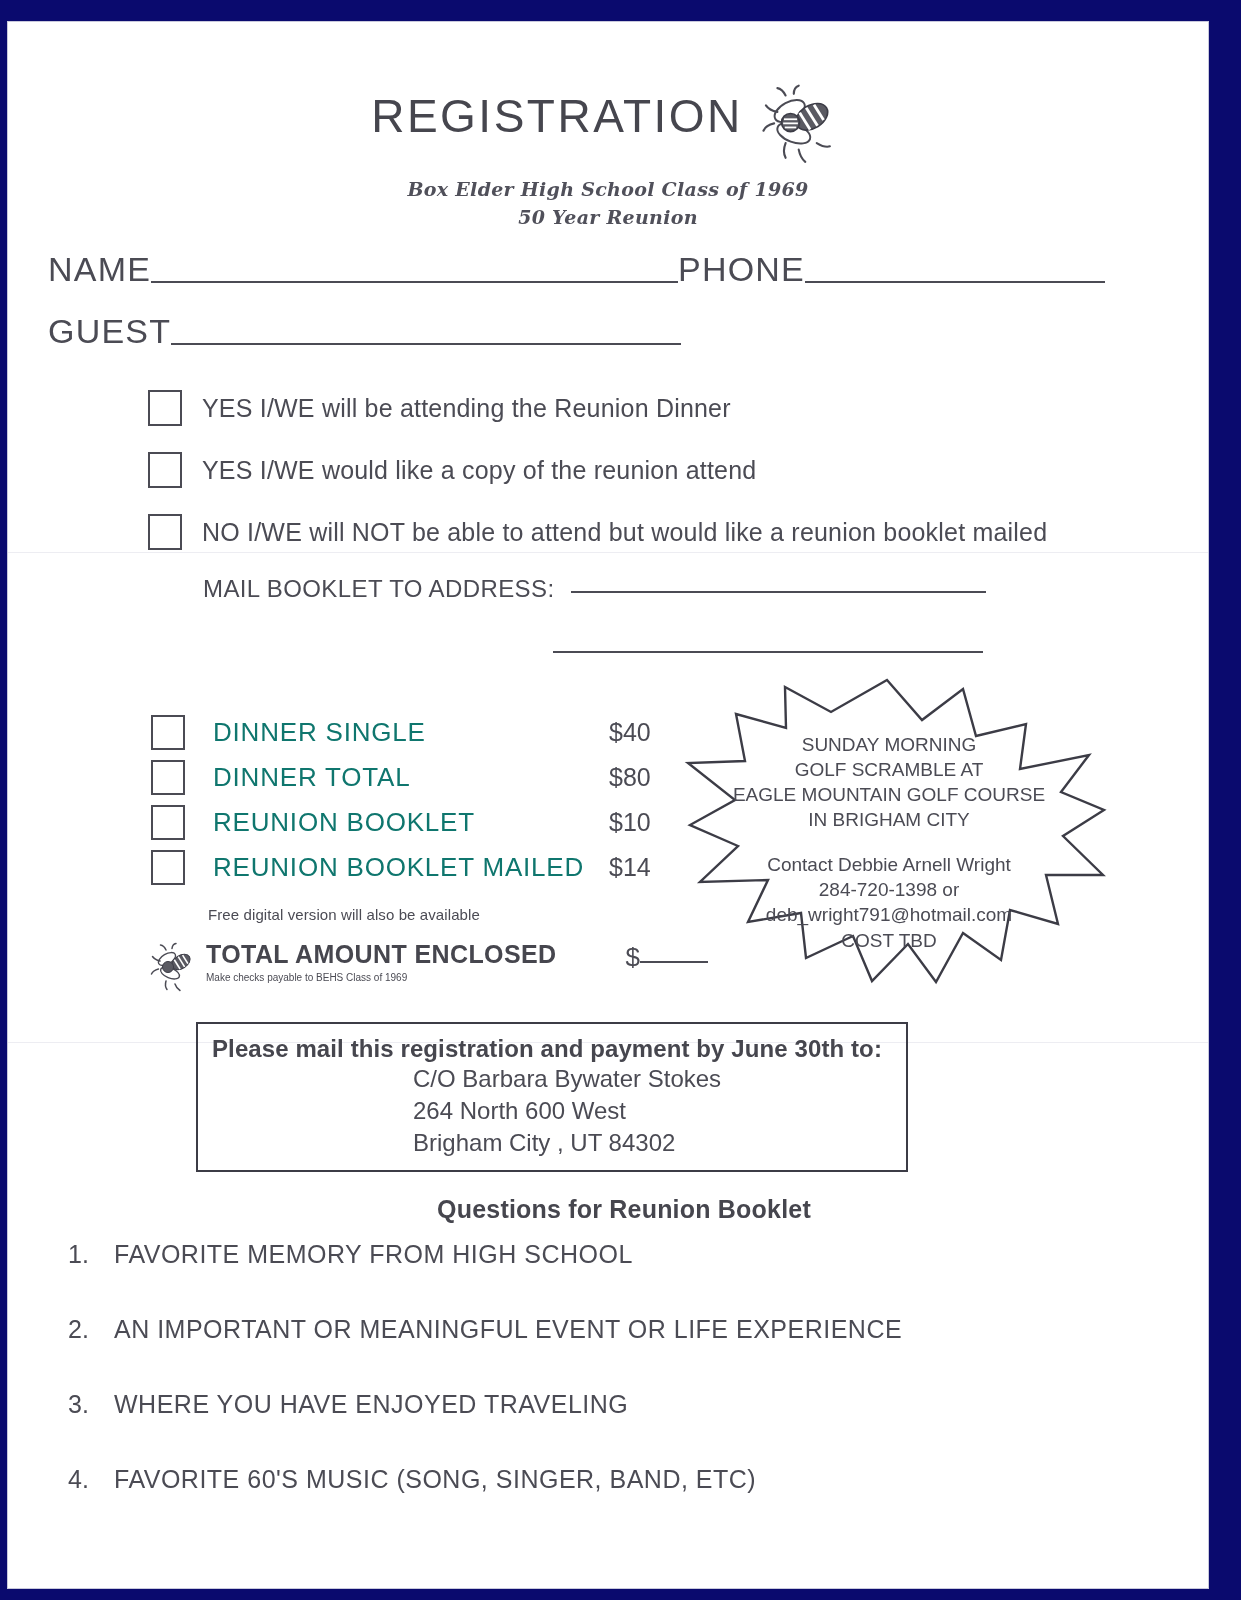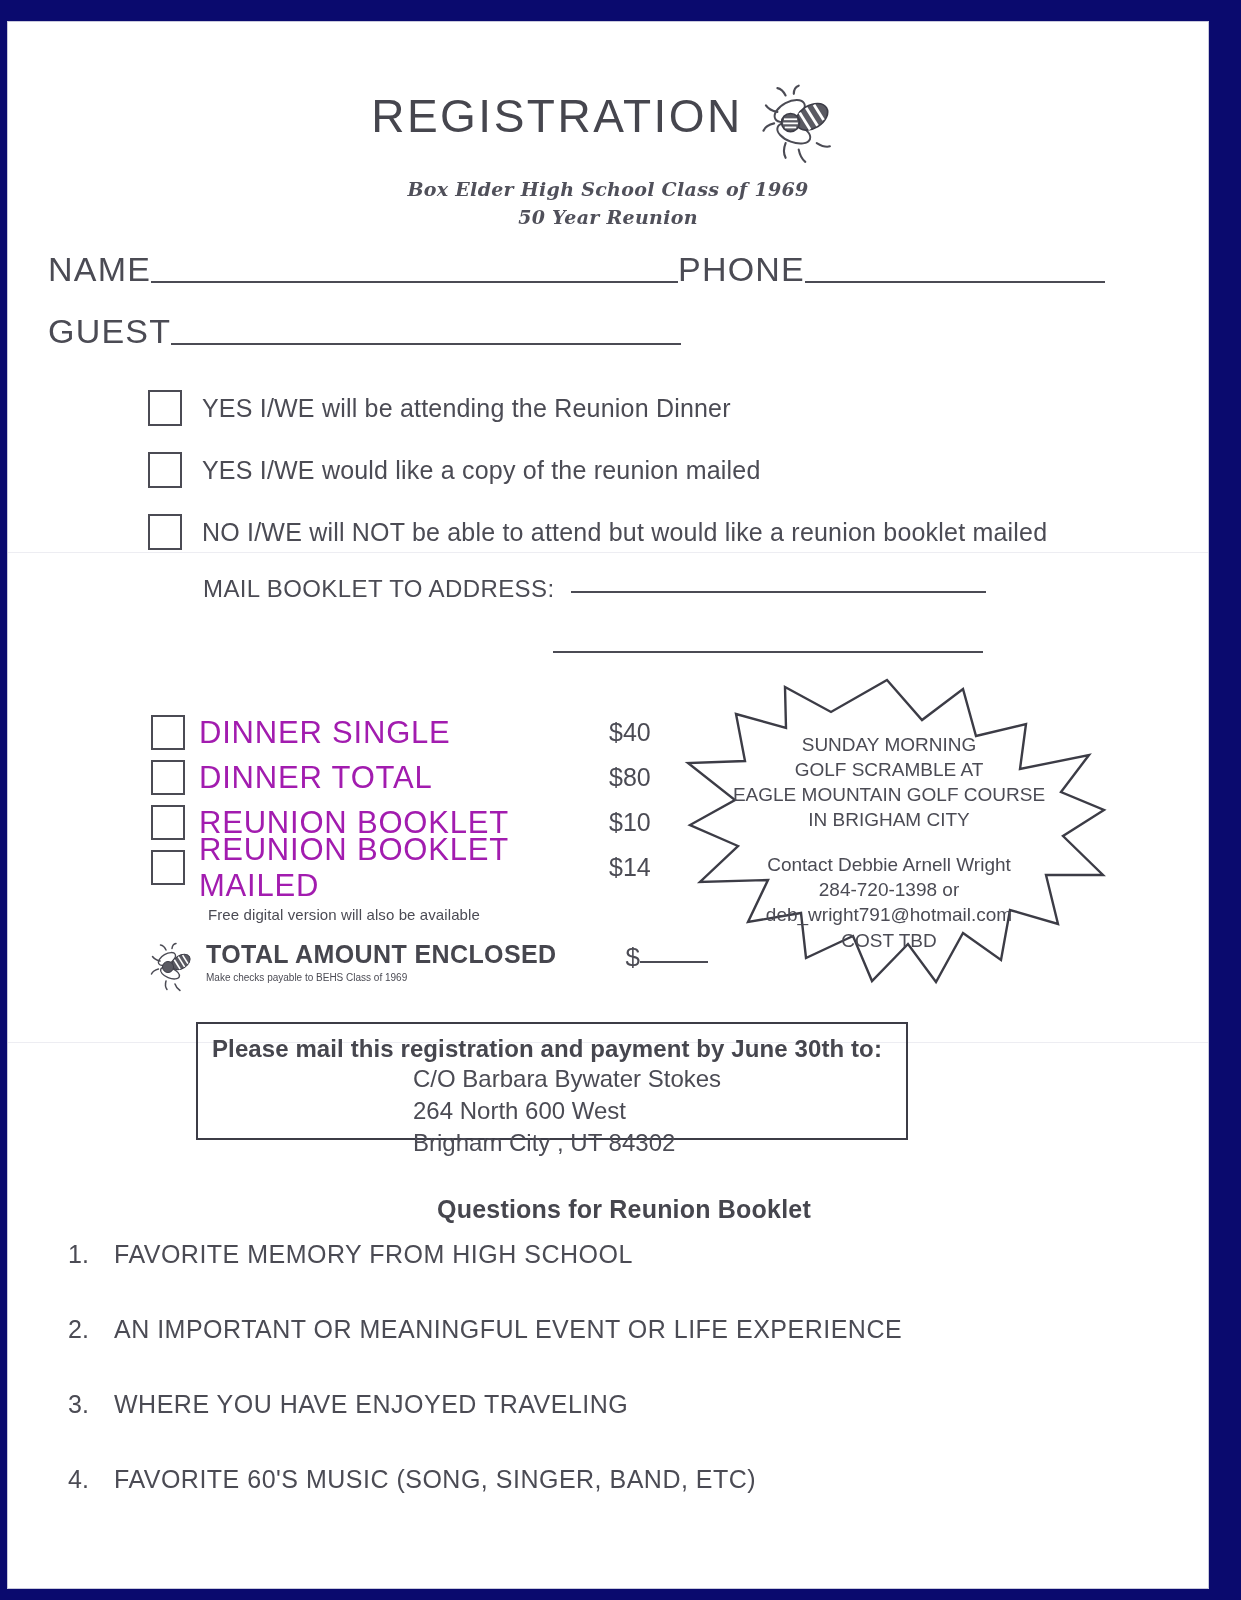--- a/index.html
+++ b/index.html
@@ -147,24 +147,24 @@
     top: 688px;
     width: 530px;
   }
   .price-row {
     display: flex;
     align-items: center;
     height: 45px;
   }
   .price-row .checkbox { width: 30px; height: 31px; }
   .price-item {
-    font-size: 31px;
+    font-size: 26px;
     letter-spacing: 0.8px;
-    color: #a21caf;
-    margin-left: 14px;
+    color: #0f766e;
+    margin-left: 28px;
     flex: 1;
   }
   .price-amount {
     font-size: 25px;
     color: #4b4b54;
     width: 72px;
     text-align: left;
   }
   #free-digital-note {
     font-size: 15px;
@@ -237,21 +237,21 @@
     color: #4b4b54;
   }
   #golf-contact-block { margin-top: 20px; }
 
   
   #mailing-box {
     position: absolute;
     left: 188px;
     top: 1000px;
     width: 712px;
-    height: 118px;
+    height: 150px;
     border: 2.5px solid #3c3c46;
     box-sizing: border-box;
   }
   #mailing-headline {
     font-size: 24px;
     font-weight: bold;
     color: #46464e;
     margin: 11px 0 0 14px;
     letter-spacing: 0.1px;
   }
@@ -363,21 +363,21 @@
     <span class="rule" id="rule-guest"></span>
   </div>
 
   <div id="attendance-list">
     <div class="check-line">
       <span class="checkbox"></span>
       <span class="check-text">YES I/WE will be attending the Reunion Dinner</span>
     </div>
     <div class="check-line">
       <span class="checkbox"></span>
-      <span class="check-text">YES I/WE would like a copy of the reunion mailed</span>
+      <span class="check-text">YES I/WE would like a copy of the reunion attend</span>
     </div>
     <div class="check-line">
       <span class="checkbox"></span>
       <span class="check-text">NO I/WE will NOT be able to attend but would like a reunion booklet mailed</span>
     </div>
   </div>
 
   <div id="mail-booklet-block">
     <span id="mail-booklet-label">MAIL BOOKLET TO ADDRESS:</span>
     <span id="mail-booklet-line1"></span>

